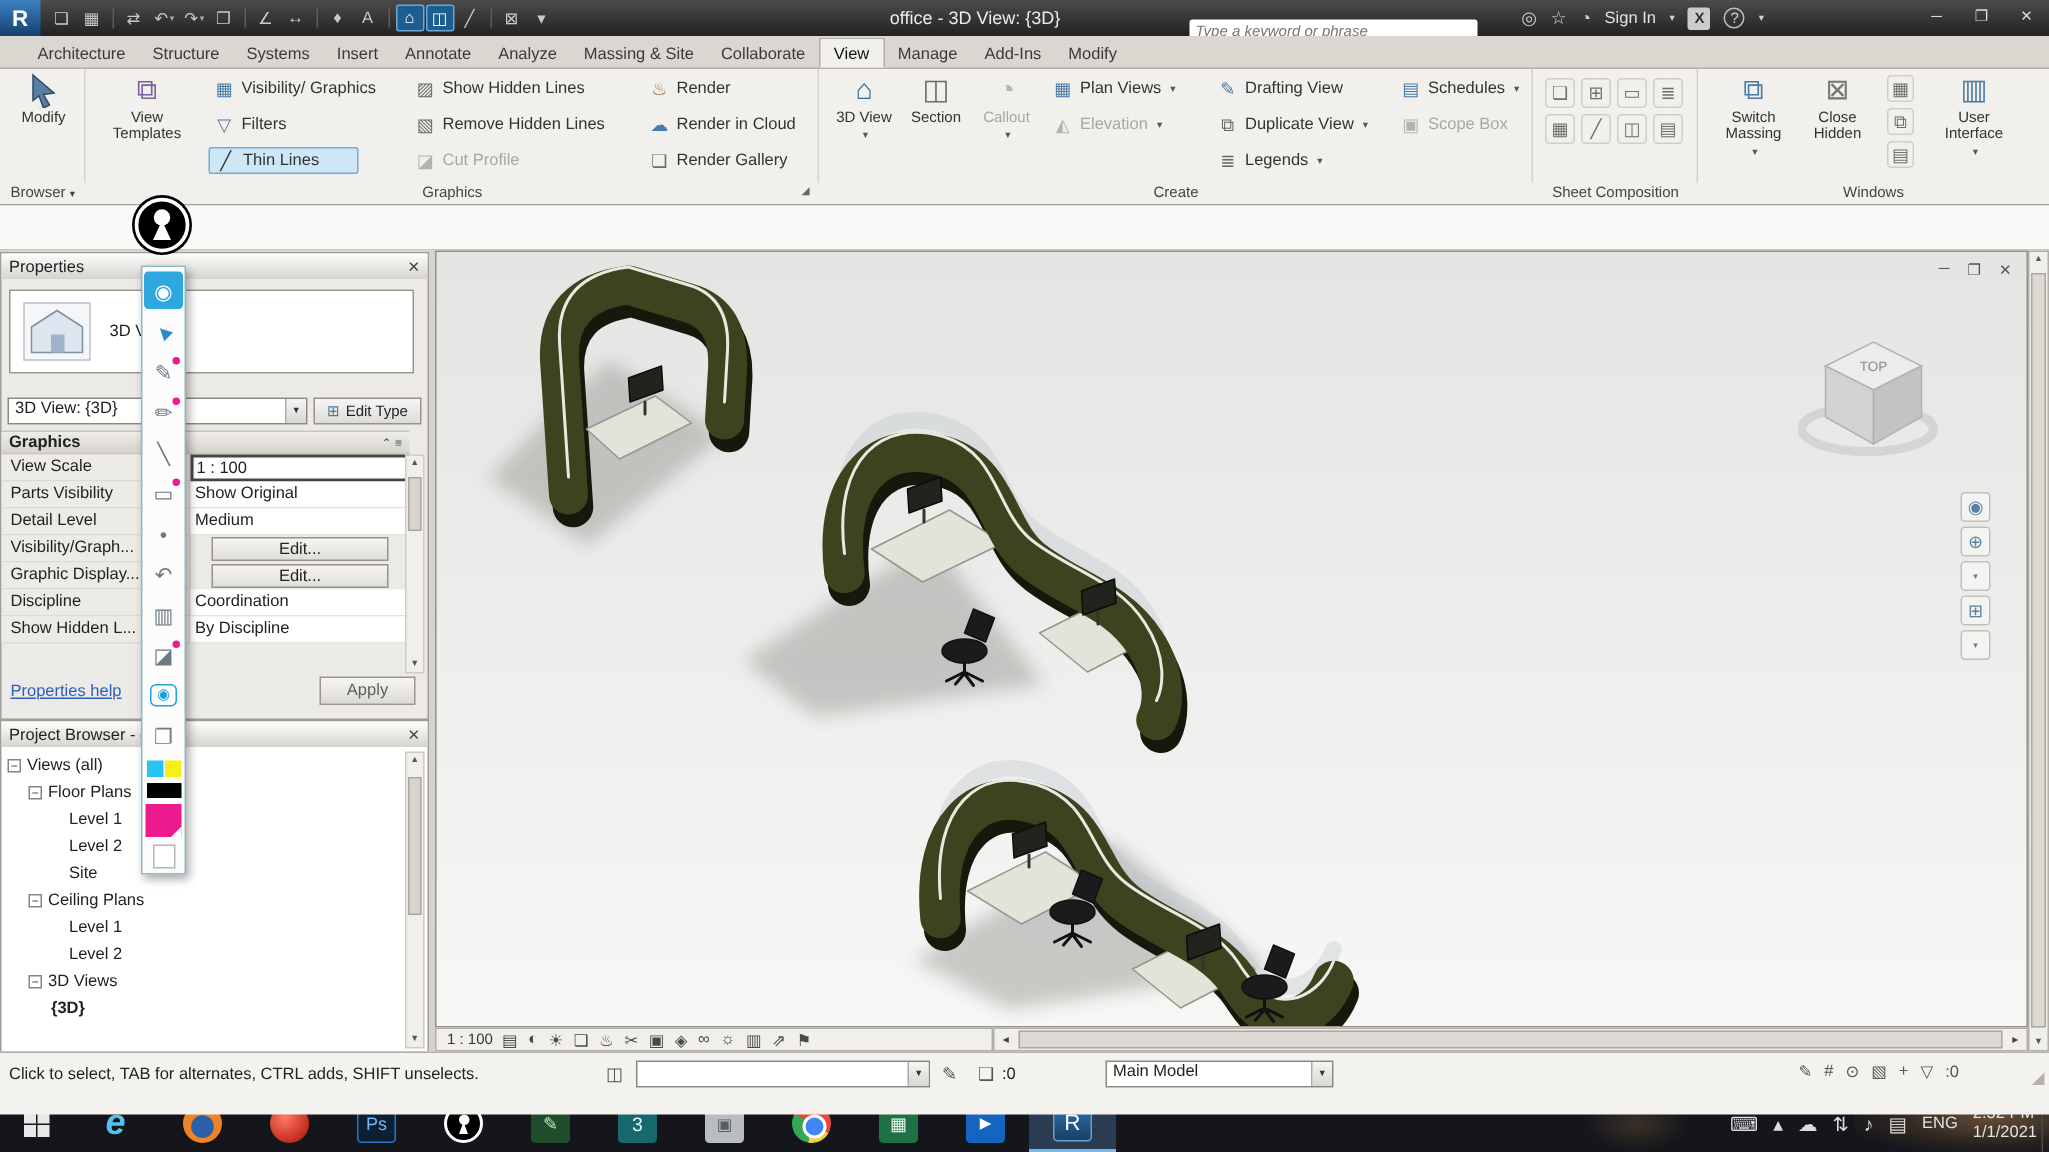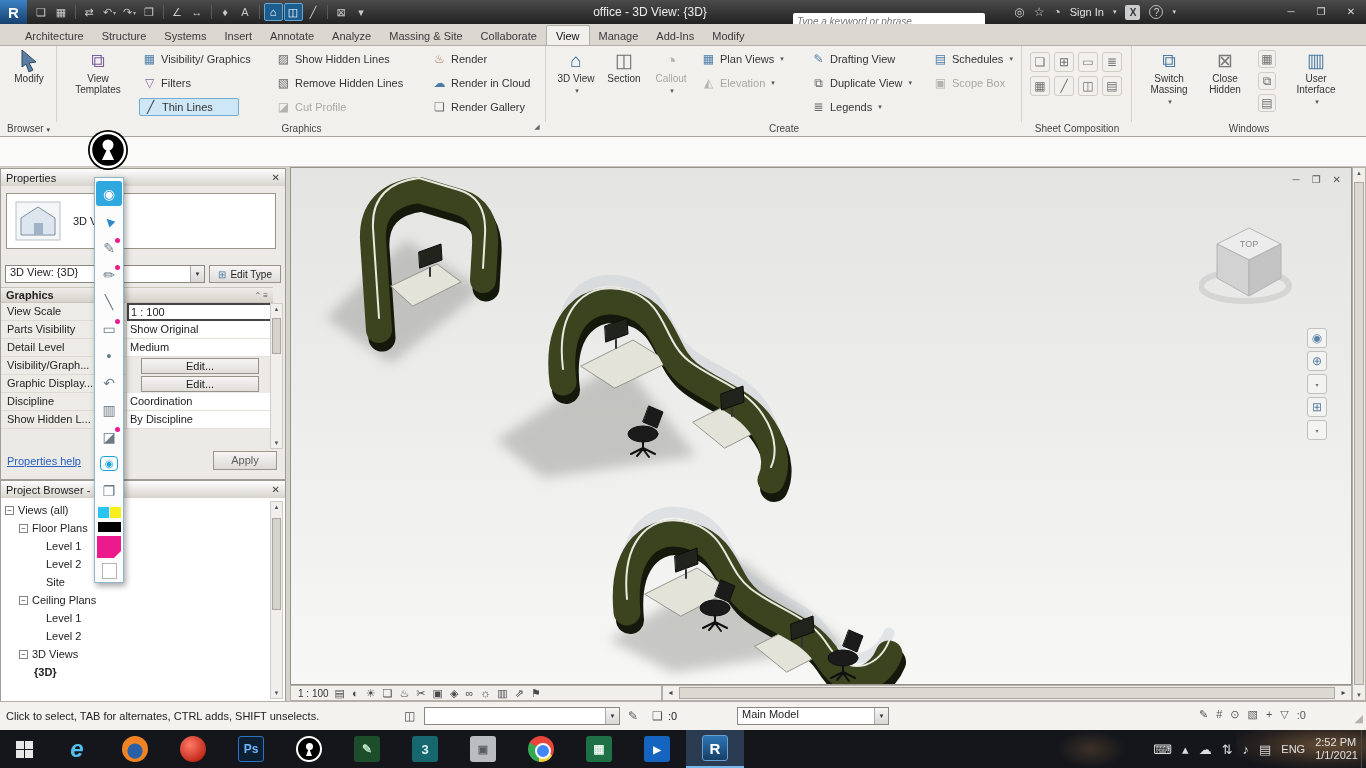--- a/index.html
+++ b/index.html
@@ -79,39 +79,39 @@
 .navbtn{width:20px;height:20px;background:#f3f3f1;border:1px solid #c2c0ba;border-radius:3px;display:flex;align-items:center;justify-content:center;color:#5b82a6;font-size:12px}
 .navcrt{font-size:6px;color:#777}
 #viewbar{position:absolute;left:290px;top:685px;width:372px;height:16px;background:#f1efec;border:1px solid #b2afa8;display:flex;align-items:center;gap:6px;padding:0 7px;font-size:10px;color:#333;z-index:6}
 .vbic{font-size:11px;color:#4a4a4a}
 #hscroll{position:absolute;left:662px;top:685px;width:690px;height:16px;background:#f1efec;border:1px solid #b2afa8;z-index:6}
 #hscroll .harr{position:absolute;top:0;width:15px;height:14px;text-align:center;font-size:8px;color:#444;line-height:14px}
 #hscroll .thumb{position:absolute;left:16px;right:16px;top:1px;height:12px;background:#dcd9d3;border:1px solid #aba8a1}
 #vscroll{position:absolute;left:1352px;top:167px;width:14px;height:534px;background:#f1efec;border:1px solid #b2afa8;z-index:6}
 #vscroll .thumb{position:absolute;left:1px;right:1px;top:14px;bottom:15px;background:#dcd9d3;border:1px solid #aba8a1}
 
-#statusbar{position:absolute;left:0;top:701px;width:1366px;height:29px;background:#f4f2ef;border-top:1px solid #b2afa8;z-index:7}
+#statusbar{position:absolute;left:0;top:701px;width:1366px;height:42px;background:#f4f2ef;border-top:1px solid #b2afa8;z-index:7}
 .sb{position:absolute;top:8px;color:#222}
 .sbic{color:#555;font-size:12px}
 .sbcombo{position:absolute;top:5px;height:18px}
 .sbright{position:absolute;right:60px;top:6px;display:flex;align-items:center;gap:8px;color:#555}
 .grip{position:absolute;right:3px;top:10px;color:#b5b2ab;font-size:11px}
 
 #taskbar{position:absolute;left:0;top:730px;width:1366px;height:38px;background:#14161b;display:flex;align-items:center;color:#e6e6e6;overflow:hidden}
 .wp{position:absolute;top:0;height:38px;pointer-events:none}
 .wp.a{right:0;width:130px;background:radial-gradient(ellipse at 70% 40%,rgba(165,120,75,.55),rgba(100,70,45,.25) 55%,transparent 80%)}
 .wp.b{right:240px;width:70px;background:radial-gradient(ellipse,rgba(150,110,70,.30),transparent 70%)}
 .startbtn{width:48px;height:38px;display:flex;align-items:center;justify-content:center;flex:none}
 .wlogo{display:grid;grid-template-columns:8px 8px;grid-template-rows:8px 8px;gap:1px}
 .wlogo i{background:#e8e8e8}
 #appicons{display:flex;height:38px}
 .ticon{width:58px;height:38px;display:flex;align-items:center;justify-content:center;position:relative}
 .ticon.active{background:#2a3b52;border:1px solid #46engane}
 .ticon.active{background:#2a3b52;border-bottom:2px solid #76b9ed}
-.appic{width:26px;height:26px;display:flex;align-items:center;justify-content:center;font-weight:bold;position:relative;border-radius:3px;font-size:13px}
+.appic{width:26px;height:26px;display:flex;align-items:center;justify-content:center;font-weight:normal;position:relative;border-radius:3px;font-size:13px}
 .t-ie .appic{color:#53c1f0;font-size:24px;font-style:italic;font-weight:bold}
 .t-firefox .appic{border-radius:50%;background:radial-gradient(circle at 50% 58%,#2b5fa8 0 36%,#f08425 40% 100%)}
 .t-red .appic{border-radius:50%;background:radial-gradient(circle at 38% 35%,#ff7a64,#c02718 75%)}
 .t-ps .appic{background:#0c1f33;border:1px solid #2f74c0;color:#6fb7ff;font-size:12px}
 .t-keyhole .appic{background:#000;border-radius:50%;border:2px solid #fff}
 .t-keyhole .appic::before{content:"";position:absolute;left:8px;top:5px;width:7px;height:7px;border-radius:50%;background:#fff}
 .t-keyhole .appic::after{content:"";position:absolute;left:8px;top:10px;width:0;height:0;border-left:3.5px solid transparent;border-right:3.5px solid transparent;border-bottom:8px solid #fff}
 .t-green .appic{background:#1d4d2a;color:#bfe3c6;font-size:12px}
 .t-max .appic{background:#17686e;color:#dff6f7}
 .t-gray .appic{background:#b9bcc0;color:#5a5d61;font-size:11px}

